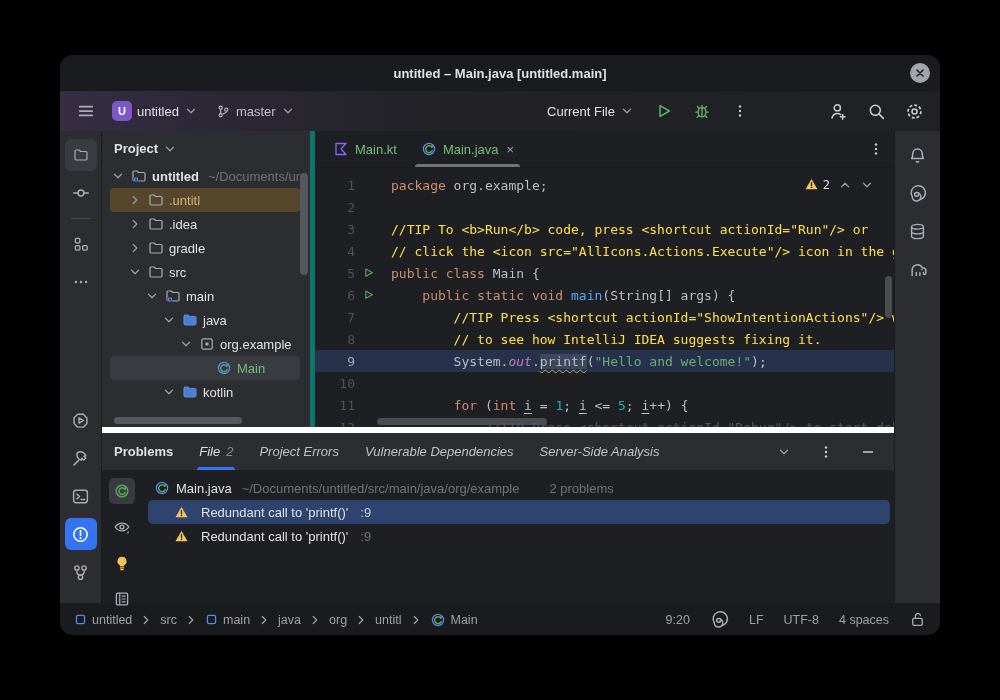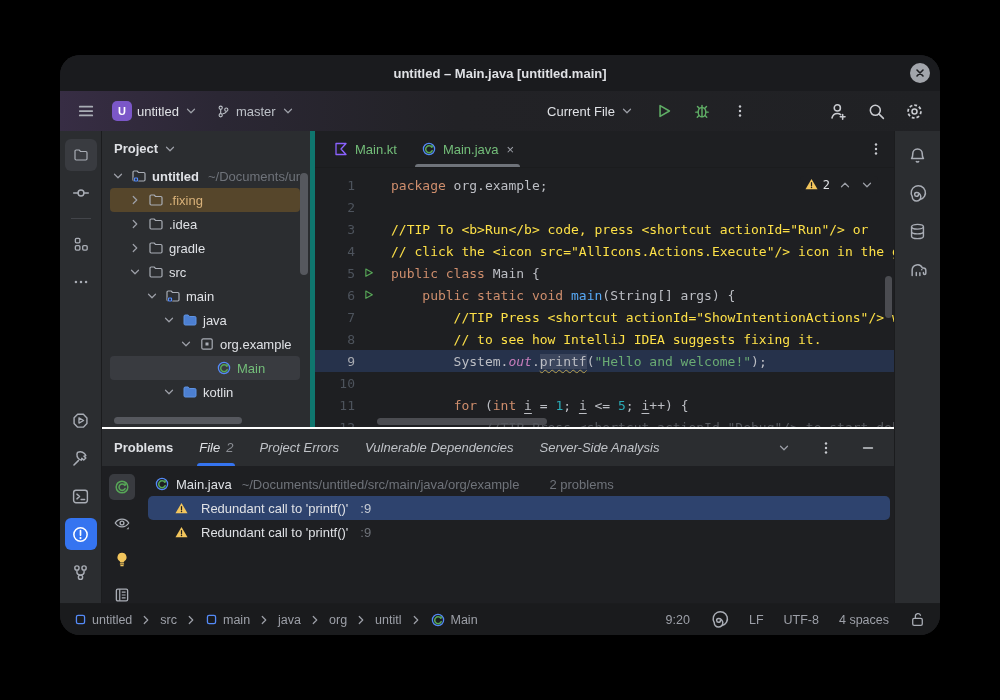--- a/index.html
+++ b/index.html
@@ -1,19 +1,19 @@
 <!DOCTYPE html>
 <html><head>
 <meta charset="utf-8">
 <style>
   * { margin:0; padding:0; box-sizing:border-box; }
   html,body { width:1000px; height:700px; background:#000; overflow:hidden;
     font-family:"Liberation Sans", sans-serif; }
   .window { position:absolute; left:60px; top:55px; width:880px; height:580px;
-    background:#1e1f22; border-radius:20px; overflow:hidden; display:flex; flex-direction:column; }
+    background:#1e1f22; border-radius:13px; overflow:hidden; display:flex; flex-direction:column; }
 
   
   .titlebar { height:36px; background:#1a1b1e; position:relative; display:flex;
     align-items:center; justify-content:center; flex:none; }
   .titlebar .title { font-size:13px; font-weight:bold; color:#dfe1e5; }
   .close-btn { position:absolute; right:10px; top:8px; width:20px; height:20px;
     border-radius:50%; background:#a2a5ab; display:flex; align-items:center;
     justify-content:center; cursor:pointer; }
 
   
@@ -90,21 +90,21 @@
   .tk-pr{color:#bcbec4;background:rgba(255,255,255,.1);
     text-decoration:underline wavy #b8a14f; text-decoration-thickness:1px; text-underline-offset:3px}
   .inspect-widget { position:absolute; top:8px; right:16px; display:flex; align-items:center;
     gap:8px; font-size:12px; color:#dfe1e5; background:#1e1f22; padding:1px 4px; border-radius:4px; }
   .ed-vscroll { position:absolute; right:2px; top:108px; width:7px; height:42px;
     background:rgba(166,170,180,.33); border-radius:4px; }
   .ed-hscroll { position:absolute; bottom:2px; left:62px; width:170px; height:7px;
     background:rgba(166,170,180,.33); border-radius:4px; }
 
   
-  .problems { flex:1; border-top:2px solid #ffffff; display:flex; flex-direction:column; min-height:0; }
+  .problems { flex:1; border-top:6px solid #ffffff; display:flex; flex-direction:column; min-height:0; }
   .pr-header { height:37px; flex:none; background:#2b2d30; display:flex; align-items:center;
     padding:0 12px; gap:26px; font-size:13px; }
   .pr-title { font-weight:bold; color:#dfe1e5; }
   .pr-tab { position:relative; height:37px; display:flex; align-items:center; gap:6px;
     color:#bfc2c7; cursor:pointer; }
   .pr-tab .cnt { color:#8a8d93; }
   .pr-tab.active { color:#dfe1e5; }
   .pr-tab.active::after { content:""; position:absolute; left:-2px; right:-2px; bottom:0;
     height:3px; background:#3574f0; border-radius:3px 3px 0 0; }
   .pr-hdr-icons { margin-left:auto; display:flex; align-items:center; gap:14px; }
@@ -359,21 +359,21 @@
                 <span class="chev">
                   <svg width="14" height="14" viewBox="0 0 16 16" fill="none">
                     <path d="M6 4l4 4-4 4" stroke="#9da0a8" stroke-width="1.4" fill="none" stroke-linecap="round" stroke-linejoin="round"></path>
                   </svg>
                 </span>
                 <span class="ticon">
                   <svg width="16" height="16" viewBox="0 0 16 16" fill="none">
                     <path d="M2 4.2c0-.7.5-1.2 1.2-1.2h3l1.3 1.5h5.3c.7 0 1.2.5 1.2 1.2v6.1c0 .7-.5 1.2-1.2 1.2H3.2c-.7 0-1.2-.5-1.2-1.2z" stroke="#a9adb5" stroke-width="1.2"></path>
                   </svg>
                 </span>
-                <span class="lbl">.fixing</span>
+                <span class="lbl">.untitl</span>
               </div>
               <div class="tree-row" style="padding-left: 17px;">
                 <span class="chev">
                   <svg width="14" height="14" viewBox="0 0 16 16" fill="none">
                     <path d="M6 4l4 4-4 4" stroke="#9da0a8" stroke-width="1.4" fill="none" stroke-linecap="round" stroke-linejoin="round"></path>
                   </svg>
                 </span>
                 <span class="ticon">
                   <svg width="16" height="16" viewBox="0 0 16 16" fill="none">
                     <path d="M2 4.2c0-.7.5-1.2 1.2-1.2h3l1.3 1.5h5.3c.7 0 1.2.5 1.2 1.2v6.1c0 .7-.5 1.2-1.2 1.2H3.2c-.7 0-1.2-.5-1.2-1.2z" stroke="#a9adb5" stroke-width="1.2"></path>

